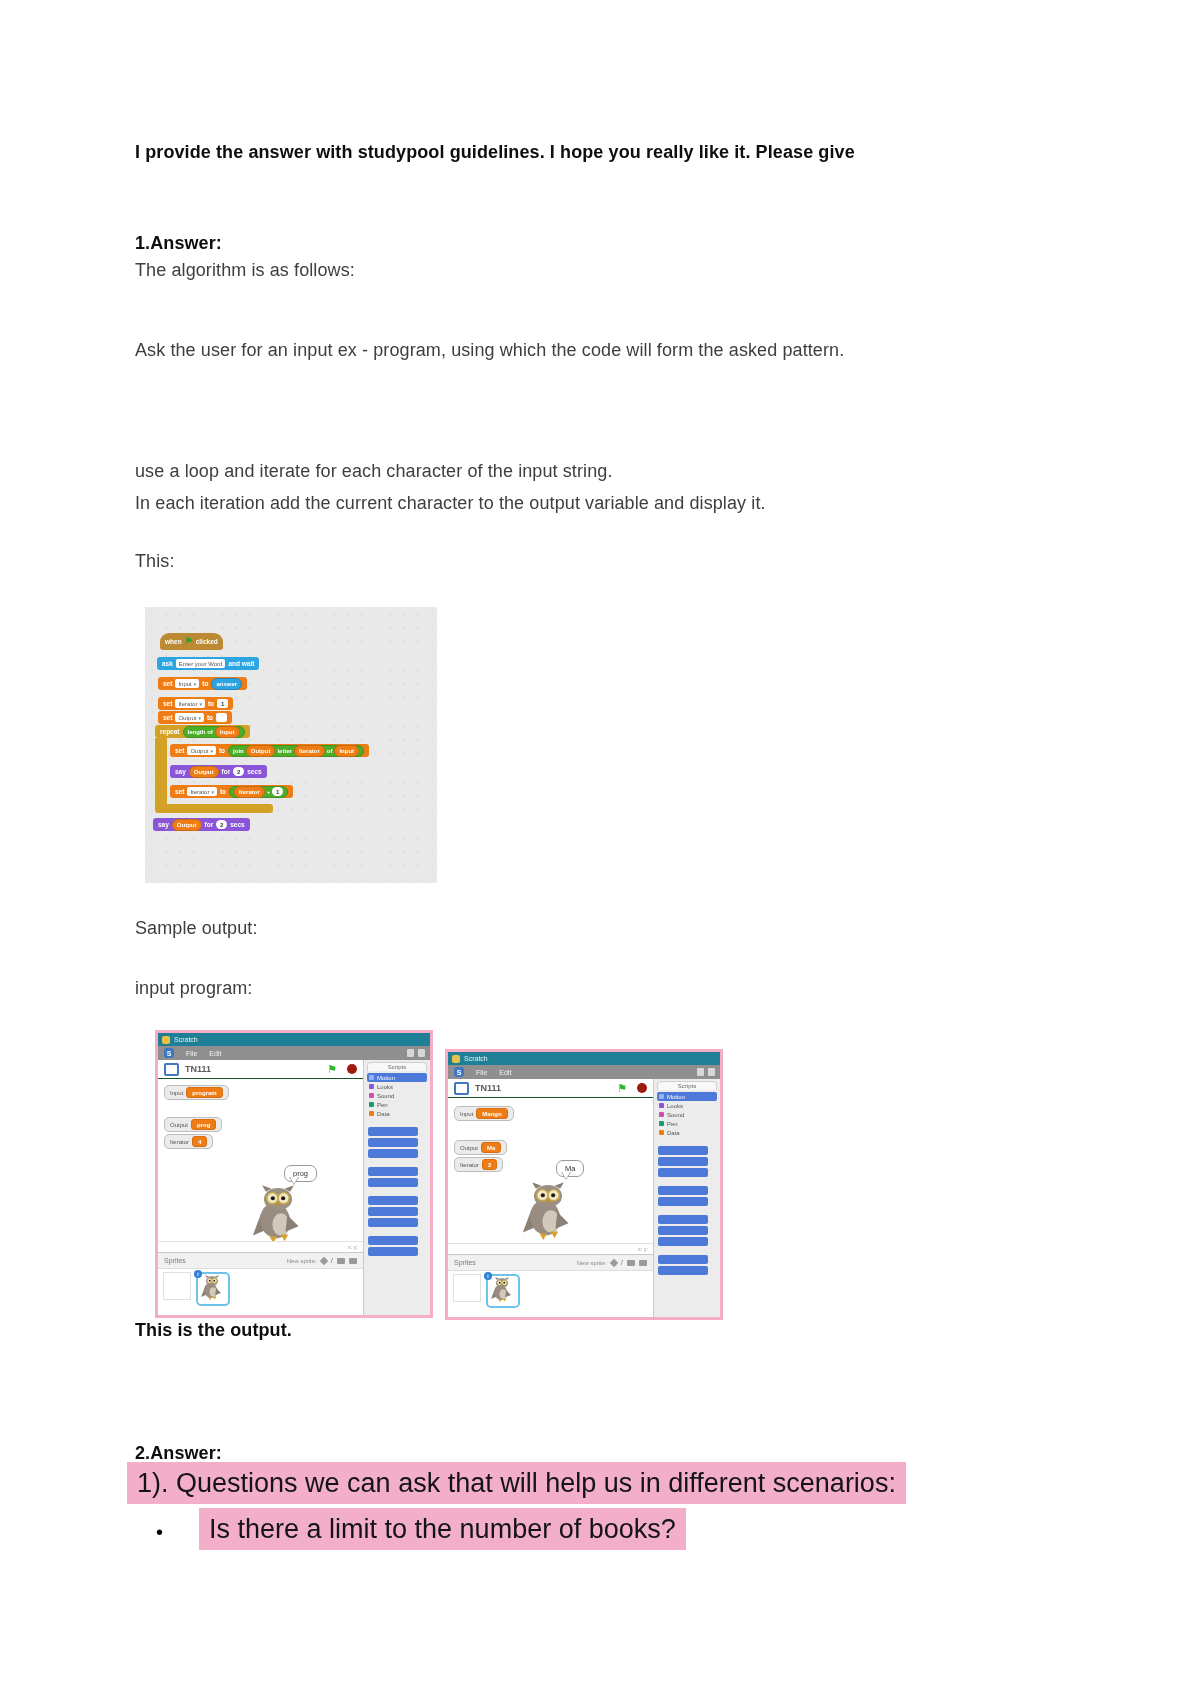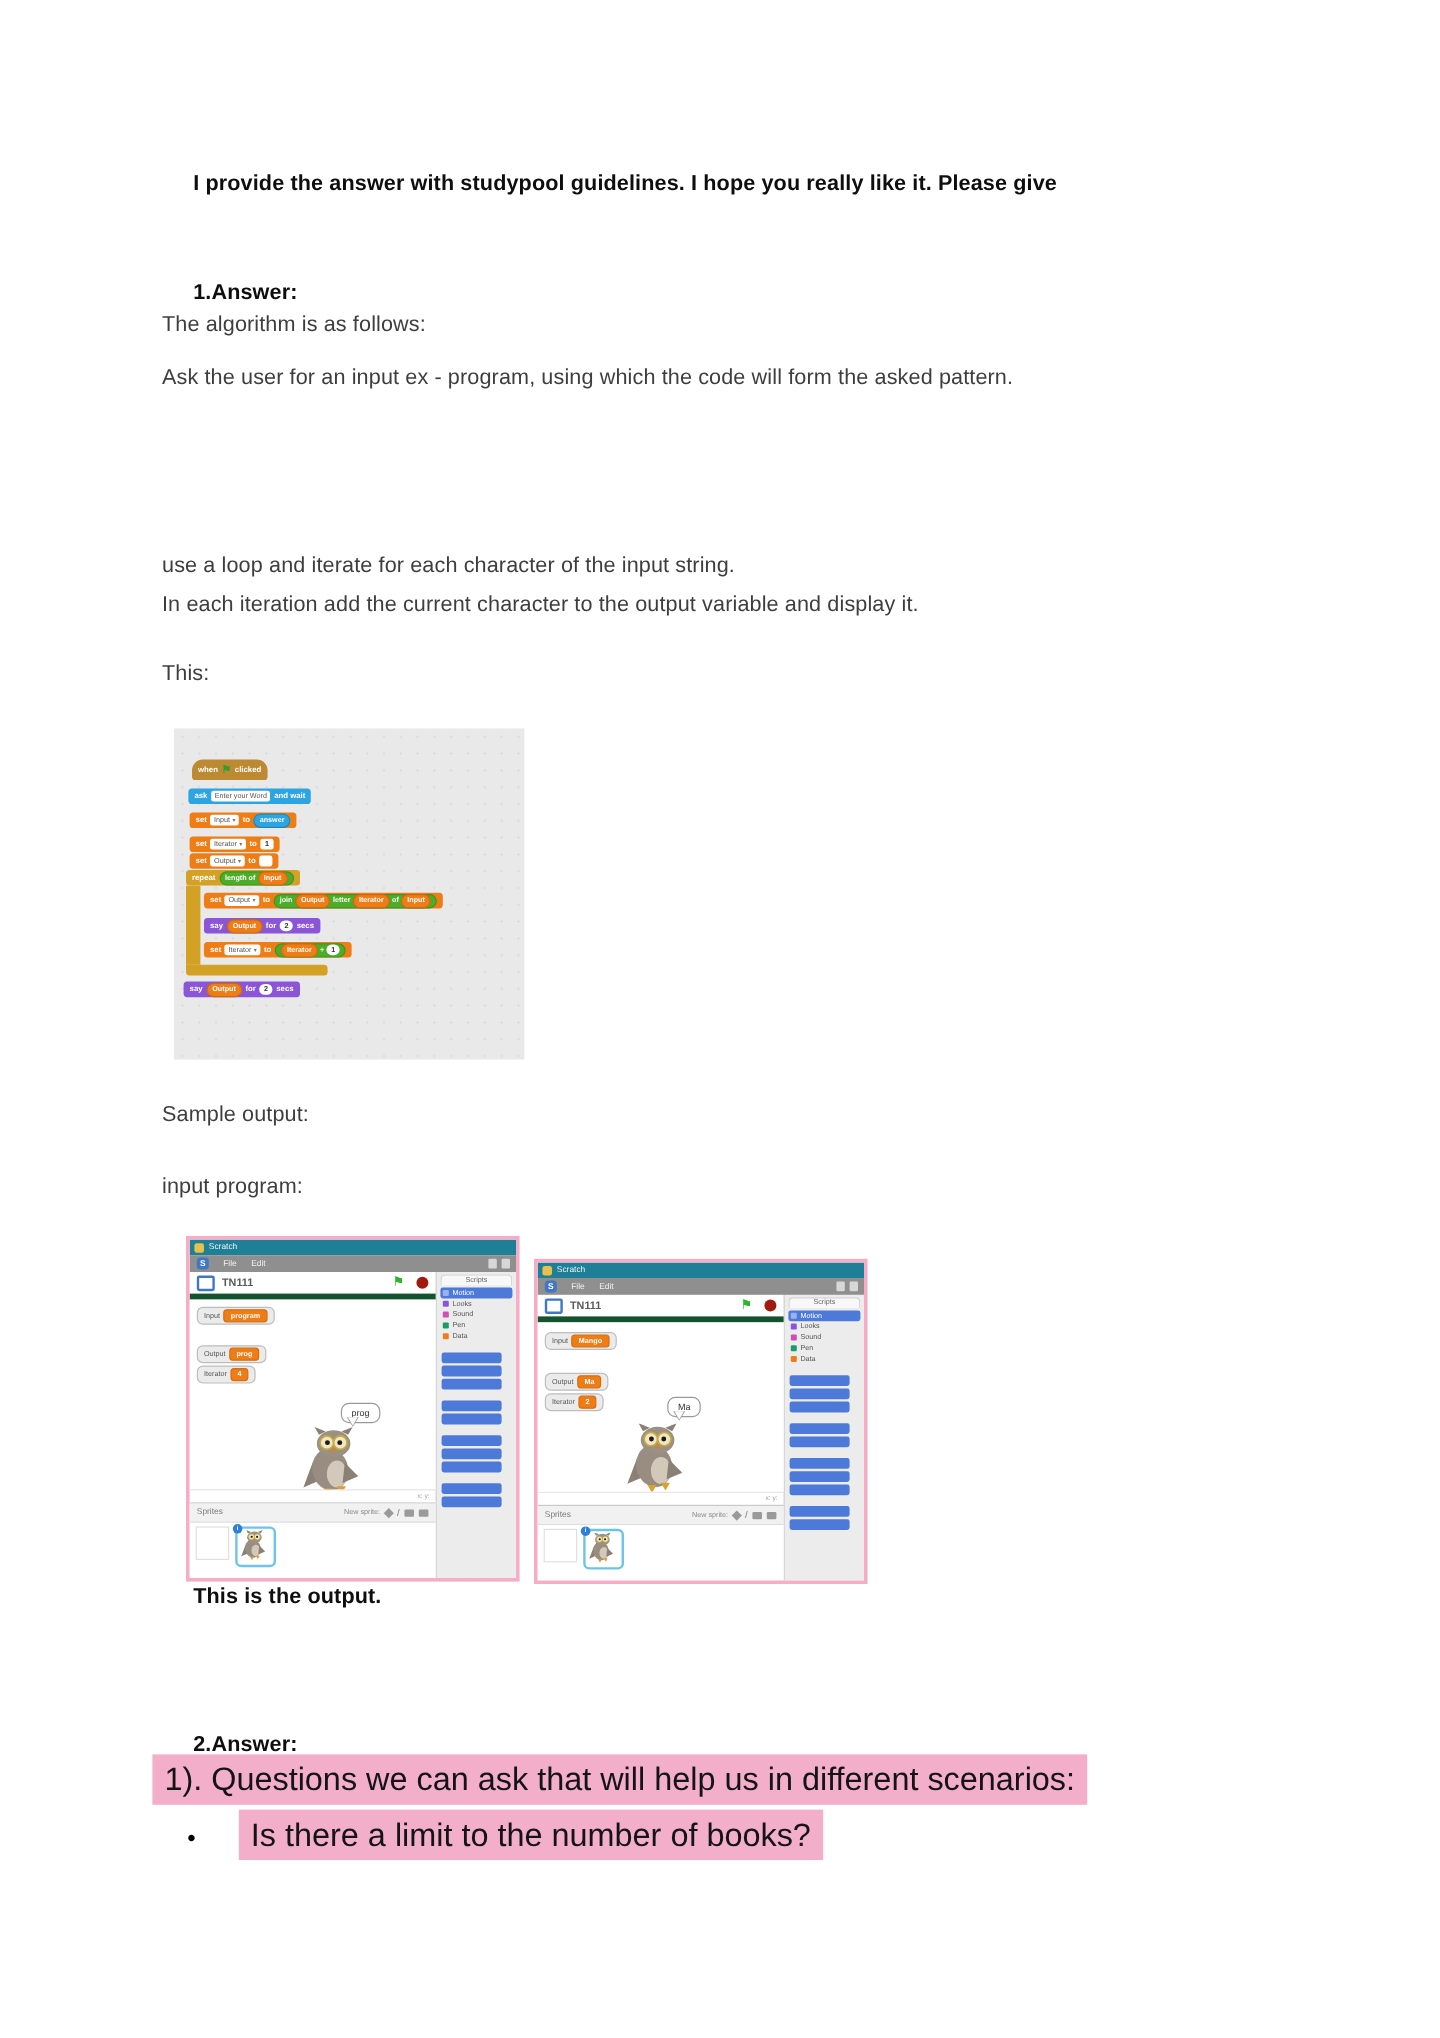--- a/index.html
+++ b/index.html
@@ -1,19 +1,19 @@
 <!DOCTYPE html>
 <html><head>
 <meta charset="utf-8">
 <style>
   html,body{margin:0;padding:0;background:#fff;}
   #page{position:relative;width:1200px;height:1698px;background:#ffffff;overflow:hidden;
         font-family:"Liberation Sans", sans-serif;}
   .t{position:absolute;left:135px;font-size:18px;color:#3e3e3e;letter-spacing:.1px;white-space:nowrap;}
-  .b{font-weight:bold;color:#0e0e0e;margin-left:26px;}
+  .b{font-weight:bold;color:#0e0e0e;}
   .intro{line-height:28px;}
 
   
   .codebox{position:absolute;left:145px;top:607px;width:292px;height:276px;background:#e9e9e9;
            background-image:radial-gradient(#dcdcdc 1px, transparent 1px);background-size:14px 14px;}
   .blk{position:absolute;display:flex;align-items:center;gap:3px;color:#fff;
        font-size:6.5px;font-weight:bold;padding:0 5px;border-radius:3px;height:13px;white-space:nowrap;}
   .hat{border-radius:9px 9px 3px 3px;height:17px;}
   .c-brown{background:#bb8a33;}
   .c-blue{background:#2ca5e2;}
@@ -43,21 +43,21 @@
   .titletext{color:#eaf4f6;font-size:7px;}
   .menubar{height:14px;background:#8f8f8f;display:flex;align-items:center;gap:12px;padding:0 6px;
            position:relative;flex:none;}
   .logo{width:10px;height:10px;background:#3f77c4;border-radius:3px;color:#fff;font-size:7px;font-weight:bold;
         display:flex;align-items:center;justify-content:center;}
   .menu-item{color:#f2f2f2;font-size:7px;}
   .mb-right{position:absolute;right:5px;top:3px;display:flex;gap:4px;}
   .mb-ico{width:7px;height:8px;background:#d7d7d7;border-radius:1px;}
   .shot-body{flex:1;display:flex;min-height:0;}
   .stage-col{flex:1;display:flex;flex-direction:column;border-right:1px solid #c9c9c9;min-width:0;}
-  .stage-header{height:18px;border-bottom:5px solid #14532d;display:flex;align-items:center;gap:6px;
+  .stage-header{height:18px;border-bottom:1px solid #14532d;display:flex;align-items:center;gap:6px;
                 padding:0 6px;flex:none;}
   .maxi{width:11px;height:9px;border:2px solid #3f77c4;border-radius:2px;flex:none;}
   .pname{color:#5a5a5a;font-weight:bold;font-size:9px;}
   .gflag{margin-left:auto;color:#2eb52e;font-size:11px;line-height:1;}
   .stopbtn{width:10px;height:10px;border-radius:50%;background:#a11a0e;flex:none;margin-left:4px;}
   .stage{flex:1;position:relative;background:#fff;overflow:hidden;}
   .watcher{position:absolute;background:#ebebeb;border:1px solid #bdbdbd;border-radius:5px;height:13px;
            display:flex;align-items:center;gap:3px;padding:0 5px;font-size:6px;color:#555;}
   .wval{background:#ee7d16;border:1px solid #d96e10;border-radius:3px;color:#fff;font-weight:bold;
         font-size:6px;padding:0 5px;height:9px;display:flex;align-items:center;}
@@ -120,21 +120,21 @@
 </svg>
 
 <div id="page">
 
   <div class="t b intro" style="top:138px">
     <div>I provide the answer with studypool guidelines. I hope you really like it. Please give</div>
   </div>
 
   <div class="t b" style="top:233px">1.Answer:</div>
   <div class="t" style="top:260px">The algorithm is as follows:</div>
-  <div class="t" style="top:304px">Ask the user for an input ex - program, using which the code will form the asked pattern.</div>
+  <div class="t" style="top:340px">Ask the user for an input ex - program, using which the code will form the asked pattern.</div>
   <div class="t" style="top:461px">use a loop and iterate for each character of the input string.</div>
   <div class="t" style="top:493px">In each iteration add the current character to the output variable and display it.</div>
   <div class="t" style="top:551px">This:</div>
 
   <div class="codebox">
     <div class="blk hat c-brown" style="left:15px;top:26px">
       <span>when</span>
       <span class="flagico">⚑</span>
       <span>clicked</span>
     </div>

